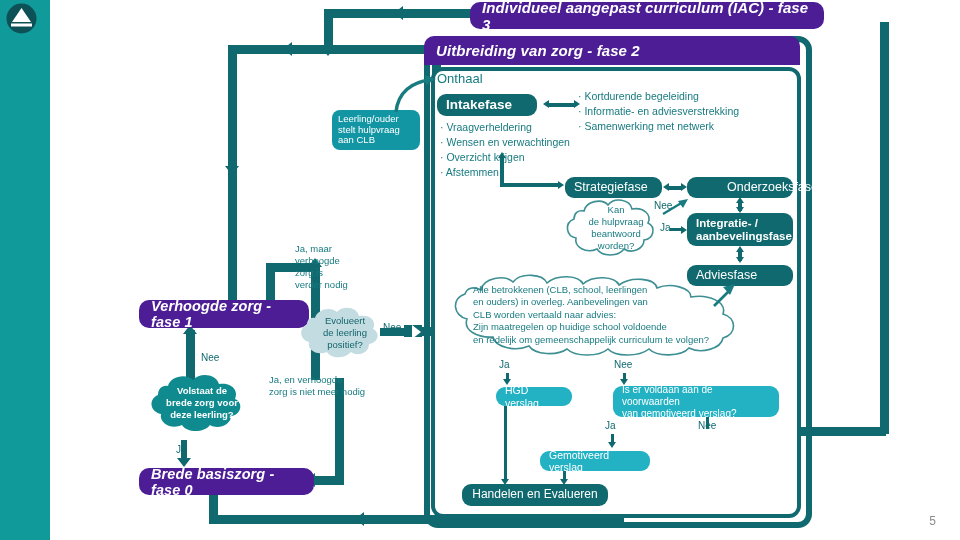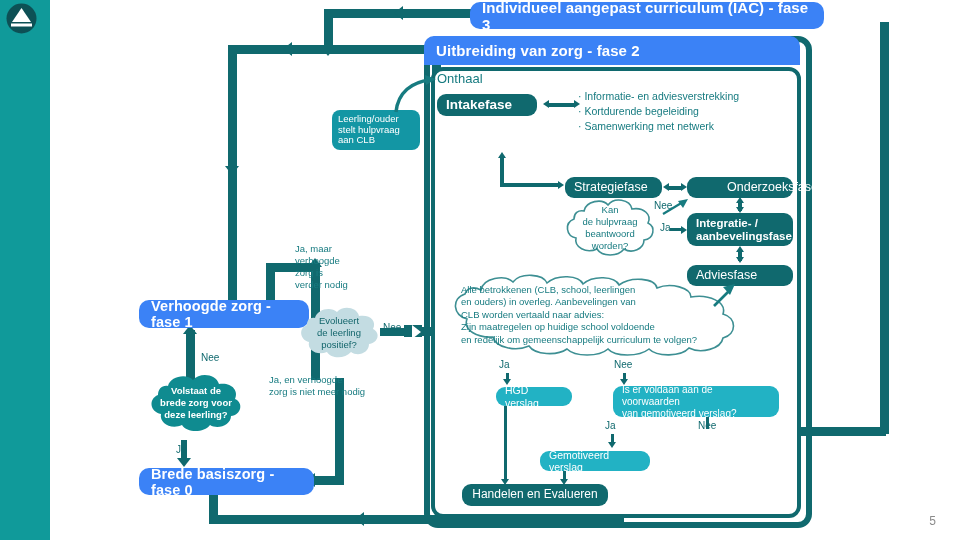--- a/index.html
+++ b/index.html
@@ -35,37 +35,37 @@
   .frame{position:absolute;border:6px solid #10696e;border-radius:14px;background:transparent;}
   .frame-in{position:absolute;border:4px solid #10696e;border-radius:12px;background:#fff;}
 
   
   .pill{position:absolute;border-radius:9px;color:#fff;display:flex;align-items:center;
         box-sizing:border-box;padding:3px 9px;line-height:1.15;}
   .pill.dark{background:#10696e;}
   .pill.mid{background:#1396a4;}
   .pill.lite{background:#22b2c4;margin-left:28px;}
 
-  .hdr{position:absolute;border-radius:10px;background:#3b82f6;color:#fff;
+  .hdr{position:absolute;border-radius:10px;background:#4c1d95;color:#fff;
        display:flex;align-items:center;box-sizing:border-box;padding:2px 12px;
-       font-size:15px;font-weight:bold;letter-spacing:.1px;}
+       font-size:15px;font-weight:bold;letter-spacing:.1px;font-style:italic;}
 
   
   .txt{position:absolute;color:#177b80;line-height:1.28;}
   .lbl{position:absolute;color:#10696e;font-size:10px;}
   .bullets{position:absolute;color:#177b80;font-size:10.5px;line-height:1.42;}
   .bullets div{white-space:nowrap;}
 
   
   .cloud{position:absolute;}
   .cloud svg{display:block;}
   .cloud .ctext{position:absolute;left:0;top:0;width:100%;height:100%;
       display:flex;flex-direction:column;align-items:center;justify-content:center;
       text-align:center;}
-  .cloud .ctext span{display:block;white-space:nowrap;}
+  .cloud .ctext span{display:block;white-space:nowrap;margin-left:12px;}
 
   .pagenum{position:absolute;right:24px;bottom:12px;color:#8b8b8b;font-size:12px;}
 </style>
 </head>
 <body>
 
 <div id="slide">
 
   <div class="side-bar"></div>
   <div class="logo">
@@ -138,24 +138,30 @@
   <div class="txt" style="left:437px;top:71px;font-size:13px;color:#177b80;">Onthaal</div>
 
   <div class="pill dark" style="left:437px;top:94px;width:100px;height:22px;font-size:13.5px;font-weight:bold;">
     <span>Intakefase</span>
   </div>
 
   <div class="tln" style="left:549px;top:103px;width:26px;height:4px;"></div>
   <div class="sarw lf" style="left:543px;top:100px;"></div>
   <div class="sarw rt" style="left:574px;top:100px;"></div>
 
+  <div class="bullets" style="left:440px;top:120px;">
+    <div>· Vraagverheldering</div>
+    <div>· Wensen en verwachtingen</div>
+    <div>· Overzicht krijgen</div>
+    <div>· Afstemmen</div>
+  </div>
 
   <div class="bullets" style="left:578px;top:89px;">
+    <div>· Kortdurende begeleiding</div>
     <div>· Informatie- en adviesverstrekking</div>
-    <div>· Kortdurende begeleiding</div>
     <div>· Samenwerking met netwerk</div>
   </div>
 
   <div class="pill mid" style="left:332px;top:110px;width:88px;height:40px;border-radius:8px;font-size:9.5px;
               flex-direction:column;align-items:flex-start;justify-content:center;padding:3px 6px;">
     <span>Leerling/ouder</span>
     <span>stelt hulpvraag</span>
     <span>aan CLB</span>
   </div>
 

